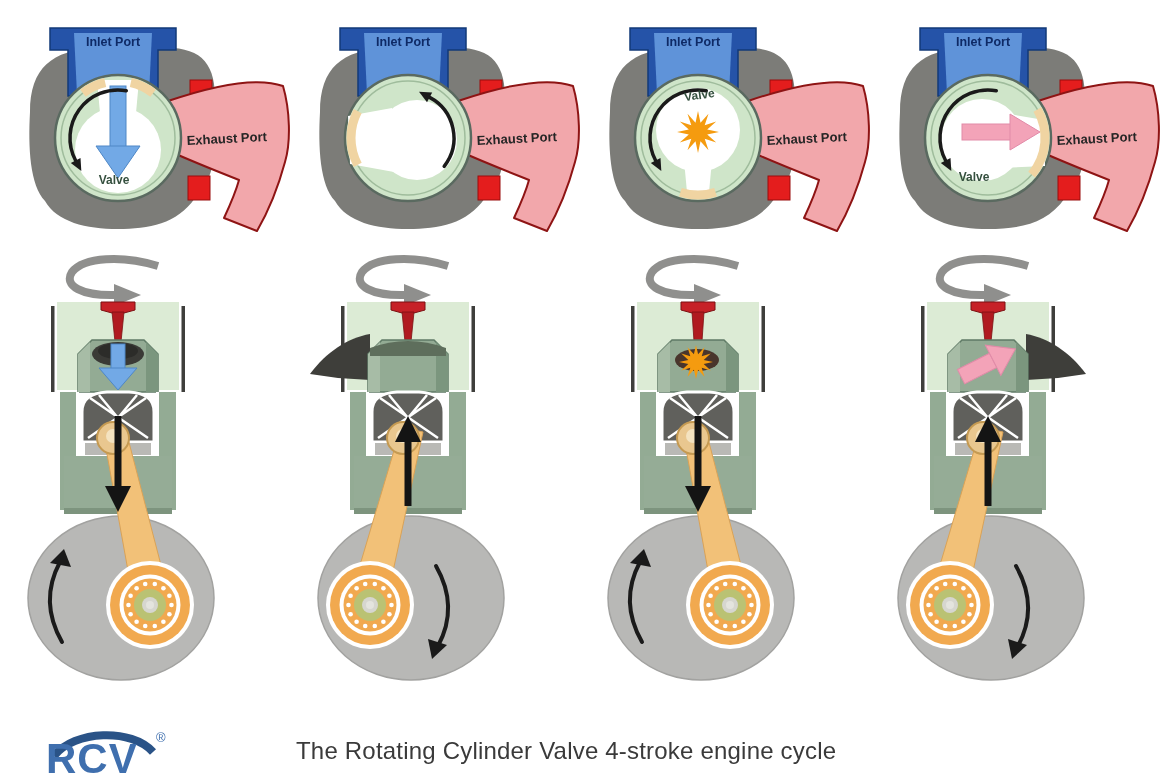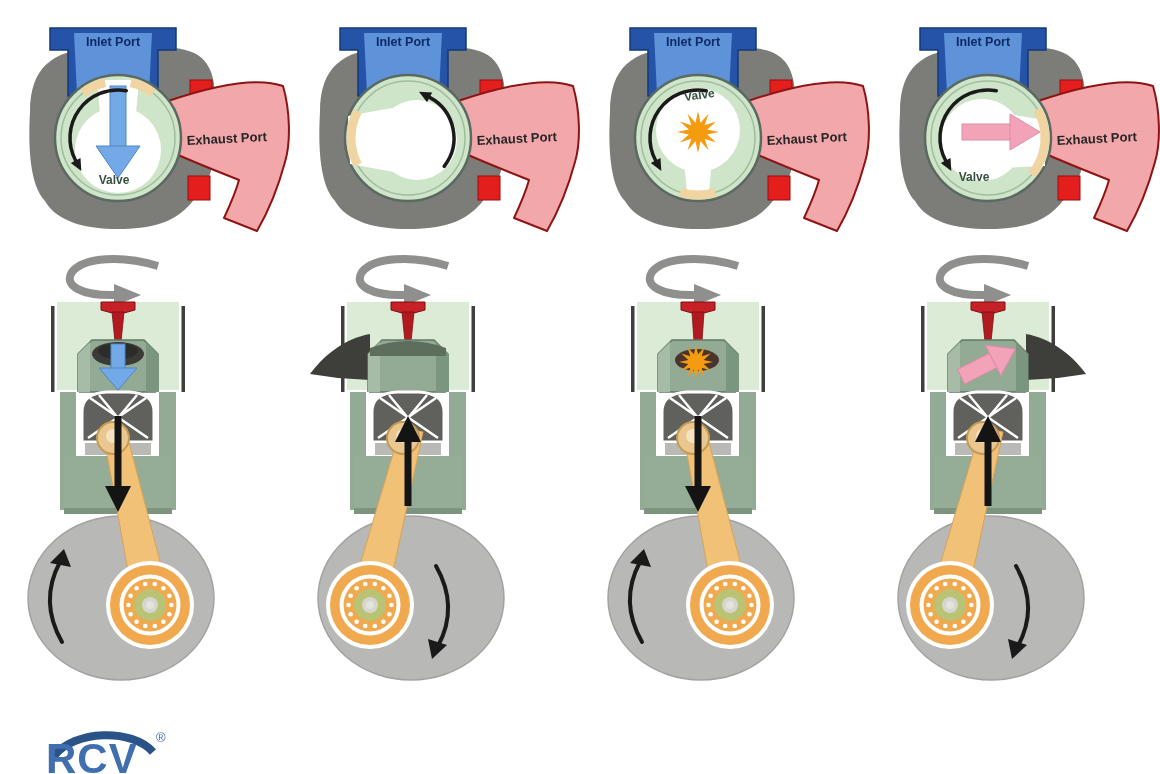--- a/index.html
+++ b/index.html
@@ -11,20 +11,21 @@
   .piston-svg{position:absolute;top:250px;left:0;}
   #caption{position:absolute;left:296px;top:737px;font-size:24px;color:#3a3a3a;
            letter-spacing:.2px;white-space:nowrap;}
   #logo{position:absolute;left:40px;top:728px;}
   svg text{font-family:"Liberation Sans",sans-serif;}
 </style>
 </head>
 <body>
 
 <div id="stage">
+  <div id="caption">The Rotating Cylinder Valve 4-stroke engine cycle</div>
   <svg id="logo" width="150" height="46" viewBox="0 0 150 46">
     <path d="M14,28 C34,2 92,0 113,24" stroke="#2a5387" stroke-width="8" fill="none"></path>
     <text x="6" y="45" font-size="42" font-weight="bold" fill="#3f6fae" letter-spacing="1">RCV</text>
     <text x="116" y="14" font-size="13" fill="#3f6fae">®</text>
   </svg>
 <div class="panel" style="left: 0px;">
 <svg class="head-svg" width="290" height="240" viewBox="0 0 290 240">
   <path fill="#7c7c78" d="M30,112 C30,68 52,50 96,48 L160,48 C202,46 216,64 215,102 C219,136 217,178 195,198 C177,224 149,229 118,229 C86,229 57,222 45,201 C30,185 28,148 30,112 Z"></path>
   <g>
     <rect x="190" y="80" width="22" height="20" fill="#e41d1d" stroke="#9a0d0d"></rect>

